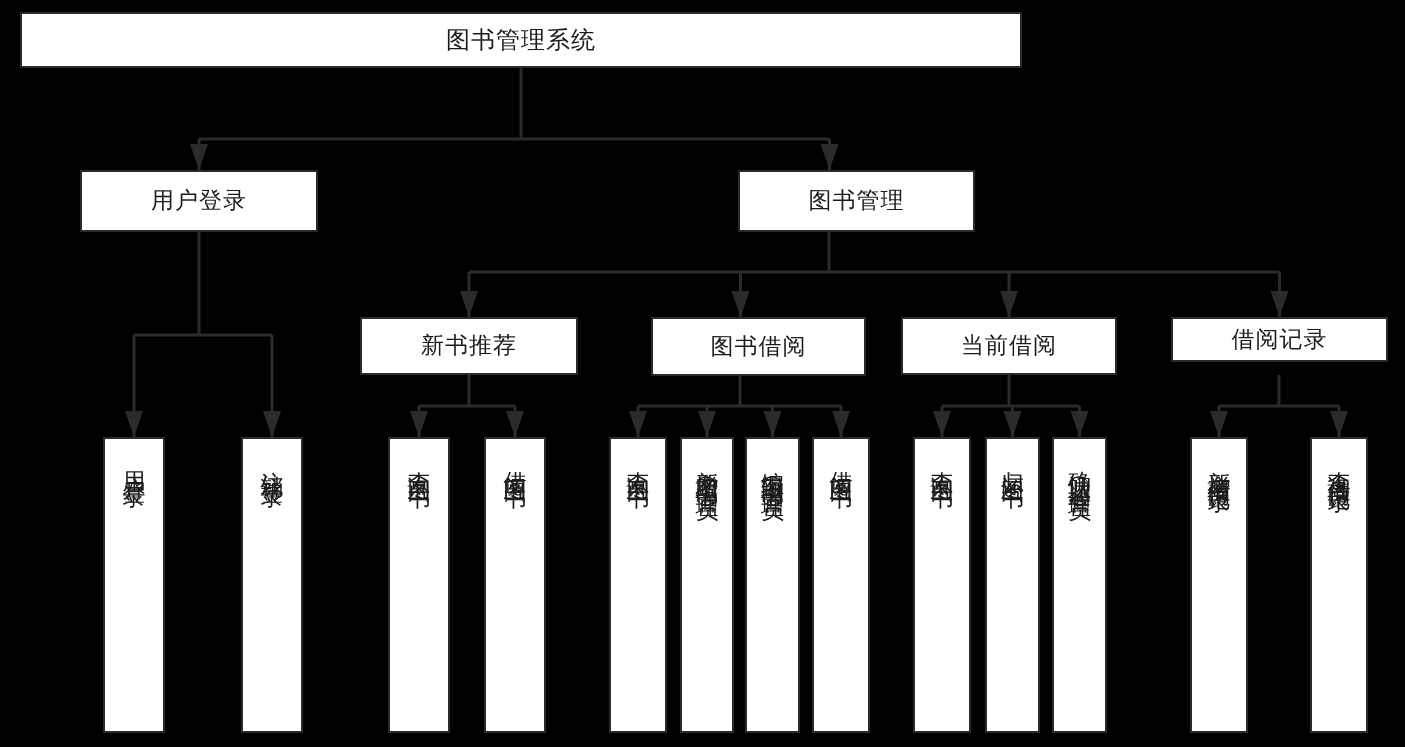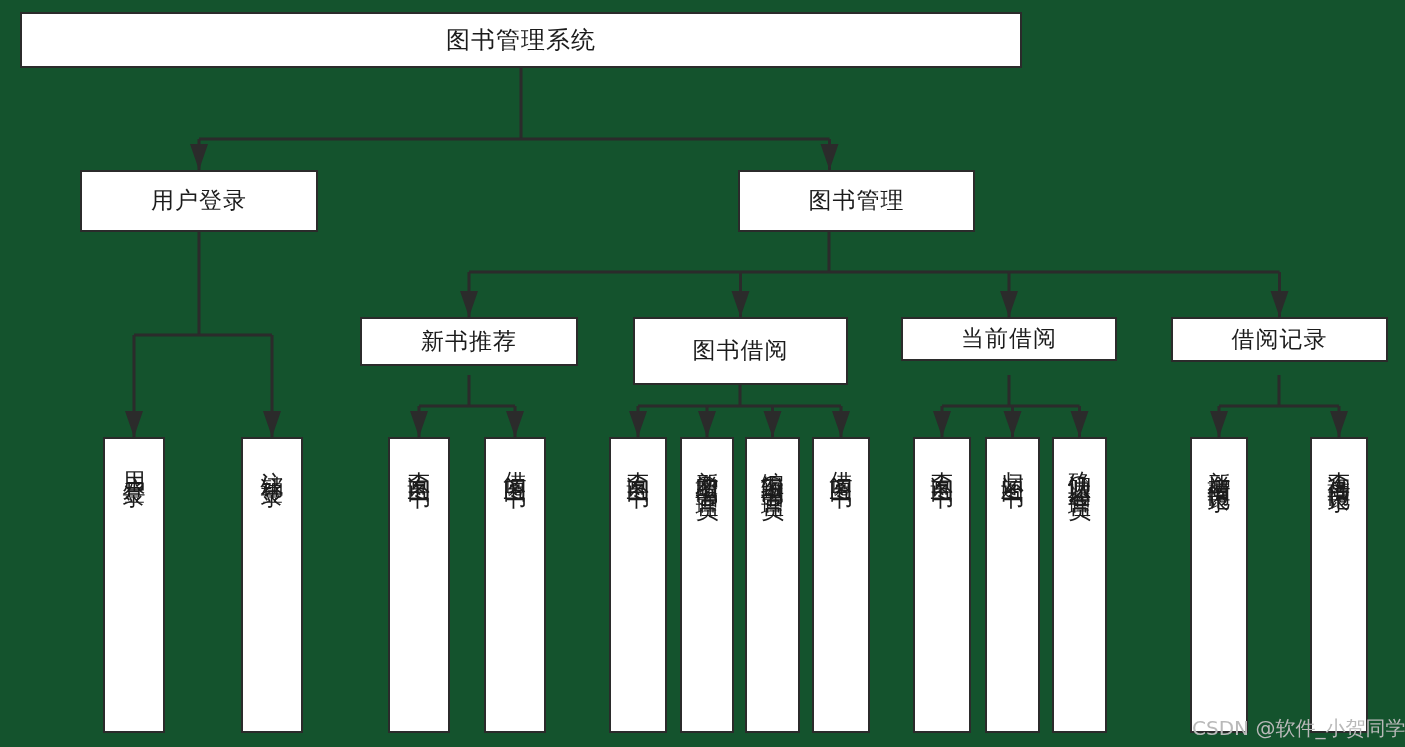--- a/index.html
+++ b/index.html
@@ -8,21 +8,21 @@
     padding: 0;
     background: #ffffff;
   }
   body {
     font-family: "DejaVu Sans", "Liberation Sans", sans-serif;
   }
   #canvas {
     position: relative;
     width: 1405px;
     height: 747px;
-    background: #14532d;
+    background: #000000;
     overflow: hidden;
   }
   #edges {
     position: absolute;
     left: 0;
     top: 0;
     width: 1405px;
     height: 747px;
     pointer-events: none;
   }
@@ -135,27 +135,27 @@
   <div id="nodes">
       <div class="node root horiz" style="left: 20px; top: 12px; width: 1002px; height: 56px;">
         <span class="lbl">图书管理系统</span>
       </div>
       <div class="node level2 horiz" style="left: 80px; top: 170px; width: 238px; height: 62px;">
         <span class="lbl">用户登录</span>
       </div>
       <div class="node level2 horiz" style="left: 711px; top: 170px; width: 237px; height: 62px; margin-left: 27px;">
         <span class="lbl">图书管理</span>
       </div>
-      <div class="node level3 horiz" style="left: 360px; top: 317px; width: 218px; height: 49px;">
+      <div class="node level3 horiz" style="left: 360px; top: 317px; width: 218px; height: 58px;">
         <span class="lbl">新书推荐</span>
       </div>
-      <div class="node level3 horiz" style="left: 633px; top: 317px; width: 215px; height: 68px;">
+      <div class="node level3 horiz" style="left: 651px; top: 317px; width: 215px; height: 59px;">
         <span class="lbl">图书借阅</span>
       </div>
-      <div class="node level3 horiz" style="left: 901px; top: 317px; width: 216px; height: 44px;">
+      <div class="node level3 horiz" style="left: 901px; top: 317px; width: 216px; height: 58px;">
         <span class="lbl">当前借阅</span>
       </div>
       <div class="node level3 horiz" style="left: 1171px; top: 317px; width: 217px; height: 45px;">
         <span class="lbl">借阅记录</span>
       </div>
       <div class="node leaf vert" style="left: 103px; top: 437px; width: 62px; height: 296px;">
         <span class="lbl">用户登录</span>
       </div>
       <div class="node leaf vert" style="left: 241px; top: 437px; width: 62px; height: 296px;">
         <span class="lbl">注销登录</span>
@@ -187,14 +187,13 @@
       <div class="node leaf vert tall" style="left: 1052px; top: 437px; width: 55px; height: 296px;">
         <span class="lbl">确认归还（管理员）</span>
       </div>
       <div class="node leaf vert tall" style="left: 1190px; top: 437px; width: 58px; height: 296px;">
         <span class="lbl">新增借阅记录</span>
       </div>
       <div class="node leaf vert tall" style="left: 1310px; top: 437px; width: 58px; height: 296px;">
         <span class="lbl">查询借阅记录</span>
       </div>
     </div>
-  <div class="watermark" style="left: 1192px; top: 715px; color: rgb(185, 185, 185);">CSDN @软件_小贺同学</div>
 </div>
 
 </body></html>

